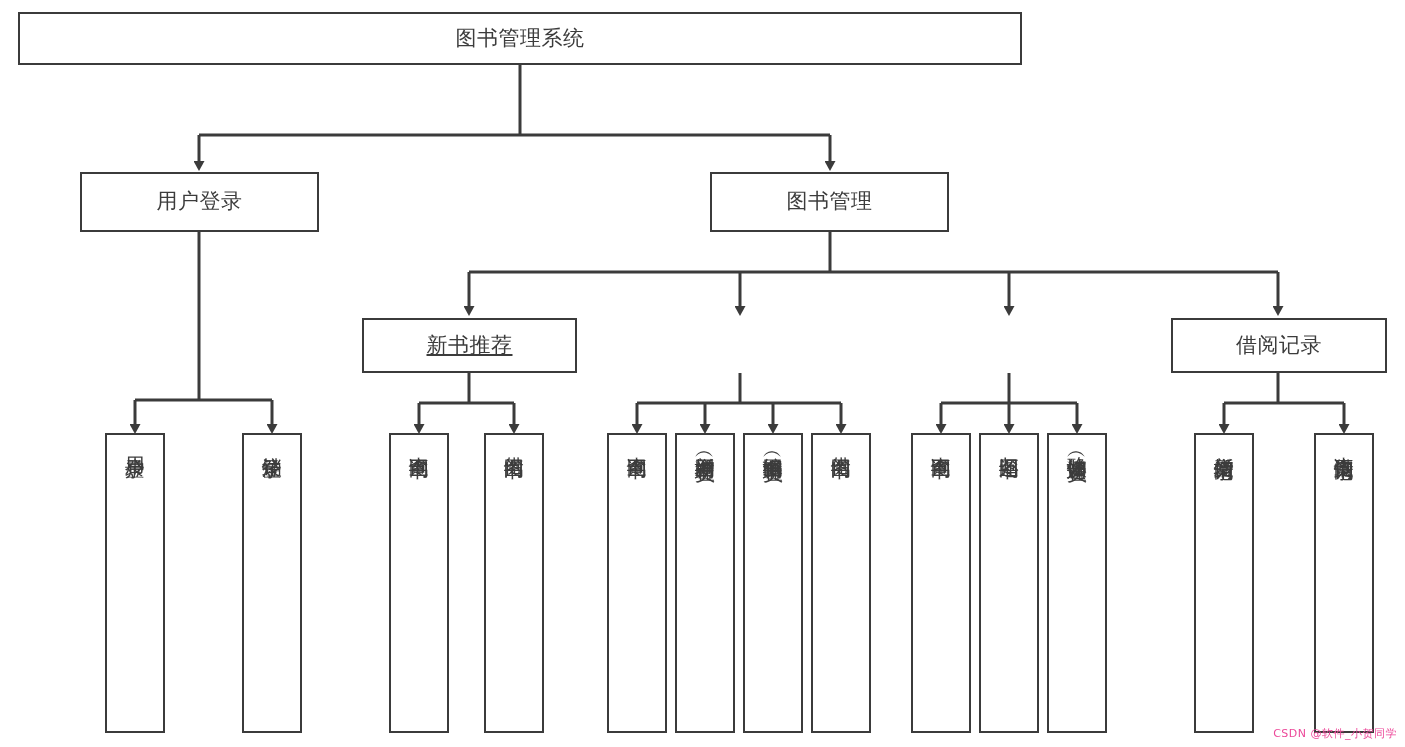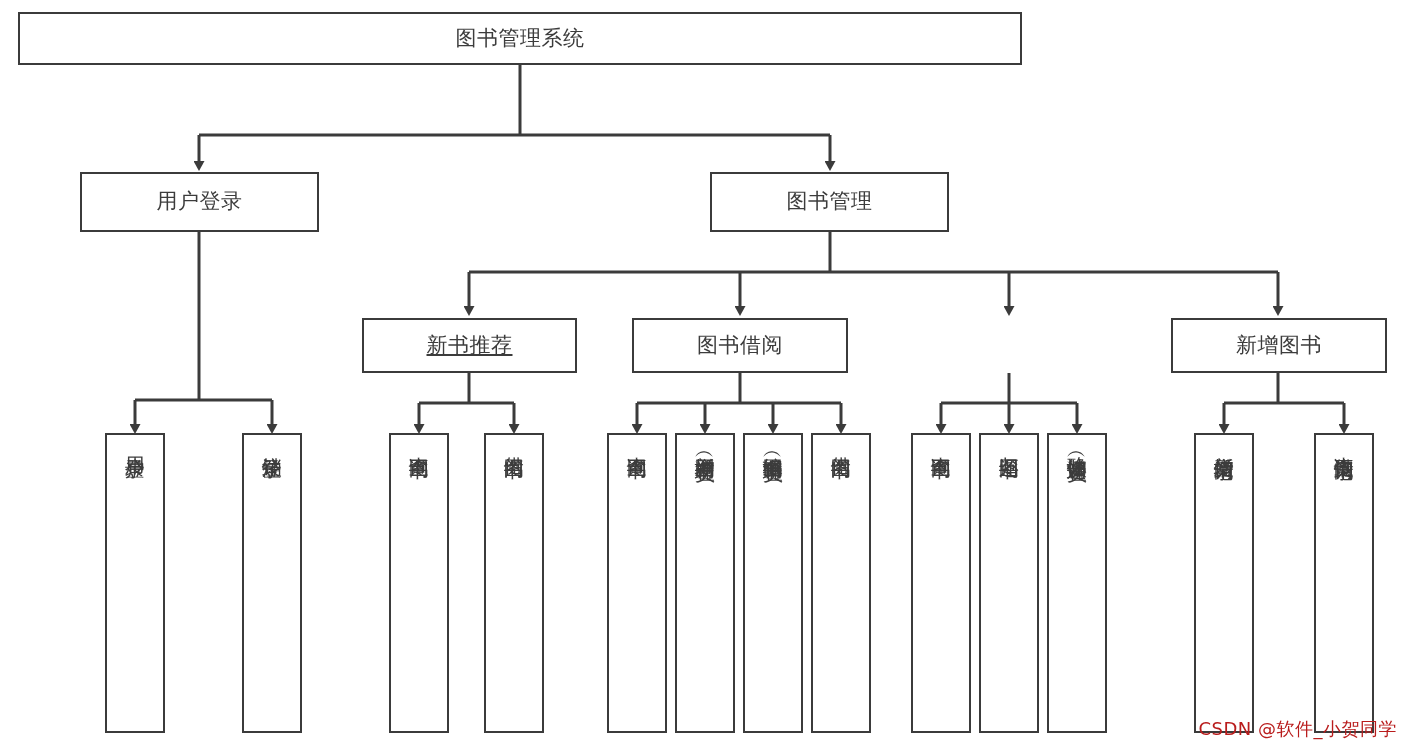--- a/index.html
+++ b/index.html
@@ -60,22 +60,22 @@
     line-height: 1.22;
     letter-spacing: 1px;
     white-space: nowrap;
     display: block;
     margin: 0 auto;
   }
   .watermark {
     position: absolute;
     right: 8px;
     bottom: 6px;
-    font-size: 18px;
-    color: #b91c1c;
+    font-size: 11px;
+    color: #ec4899;
     letter-spacing: 0.5px;
     white-space: nowrap;
     font-family: "DejaVu Sans", "Liberation Sans", sans-serif;
   }
 </style>
 </head>
 <body>
 
 <div id="diagram-root">
 
@@ -136,25 +136,22 @@
   <div class="node node-h" style="left:80px; top:172px; width:239px; height:60px;">
     <span class="node-label">用户登录</span>
   </div>
   <div class="node node-h" style="left:710px; top:172px; width:239px; height:60px;">
     <span class="node-label">图书管理</span>
   </div>
 
   <div class="node node-h" style="left:362px; top:318px; width:215px; height:55px;text-decoration:underline;">
     <span class="node-label">新书推荐</span>
   </div>
-  <div class="node node-h" style="left:632px; top:318px; width:216px; height:55px;">
-    <span class="node-label">图书借阅</span>
-  </div>
   <div class="node node-h" style="left:1171px; top:318px; width:216px; height:55px;">
-    <span class="node-label">新增图书</span>
+    <span class="node-label">借阅记录</span>
   </div>
 
   <div class="node node-v" style="left:105px; top:433px; width:60px; height:300px;">
     <span class="node-label">用户登录</span>
   </div>
   <div class="node node-v" style="left:242px; top:433px; width:60px; height:300px;">
     <span class="node-label">注销登录</span>
   </div>
 
   <div class="node node-v" style="left:389px; top:433px; width:60px; height:300px;">

